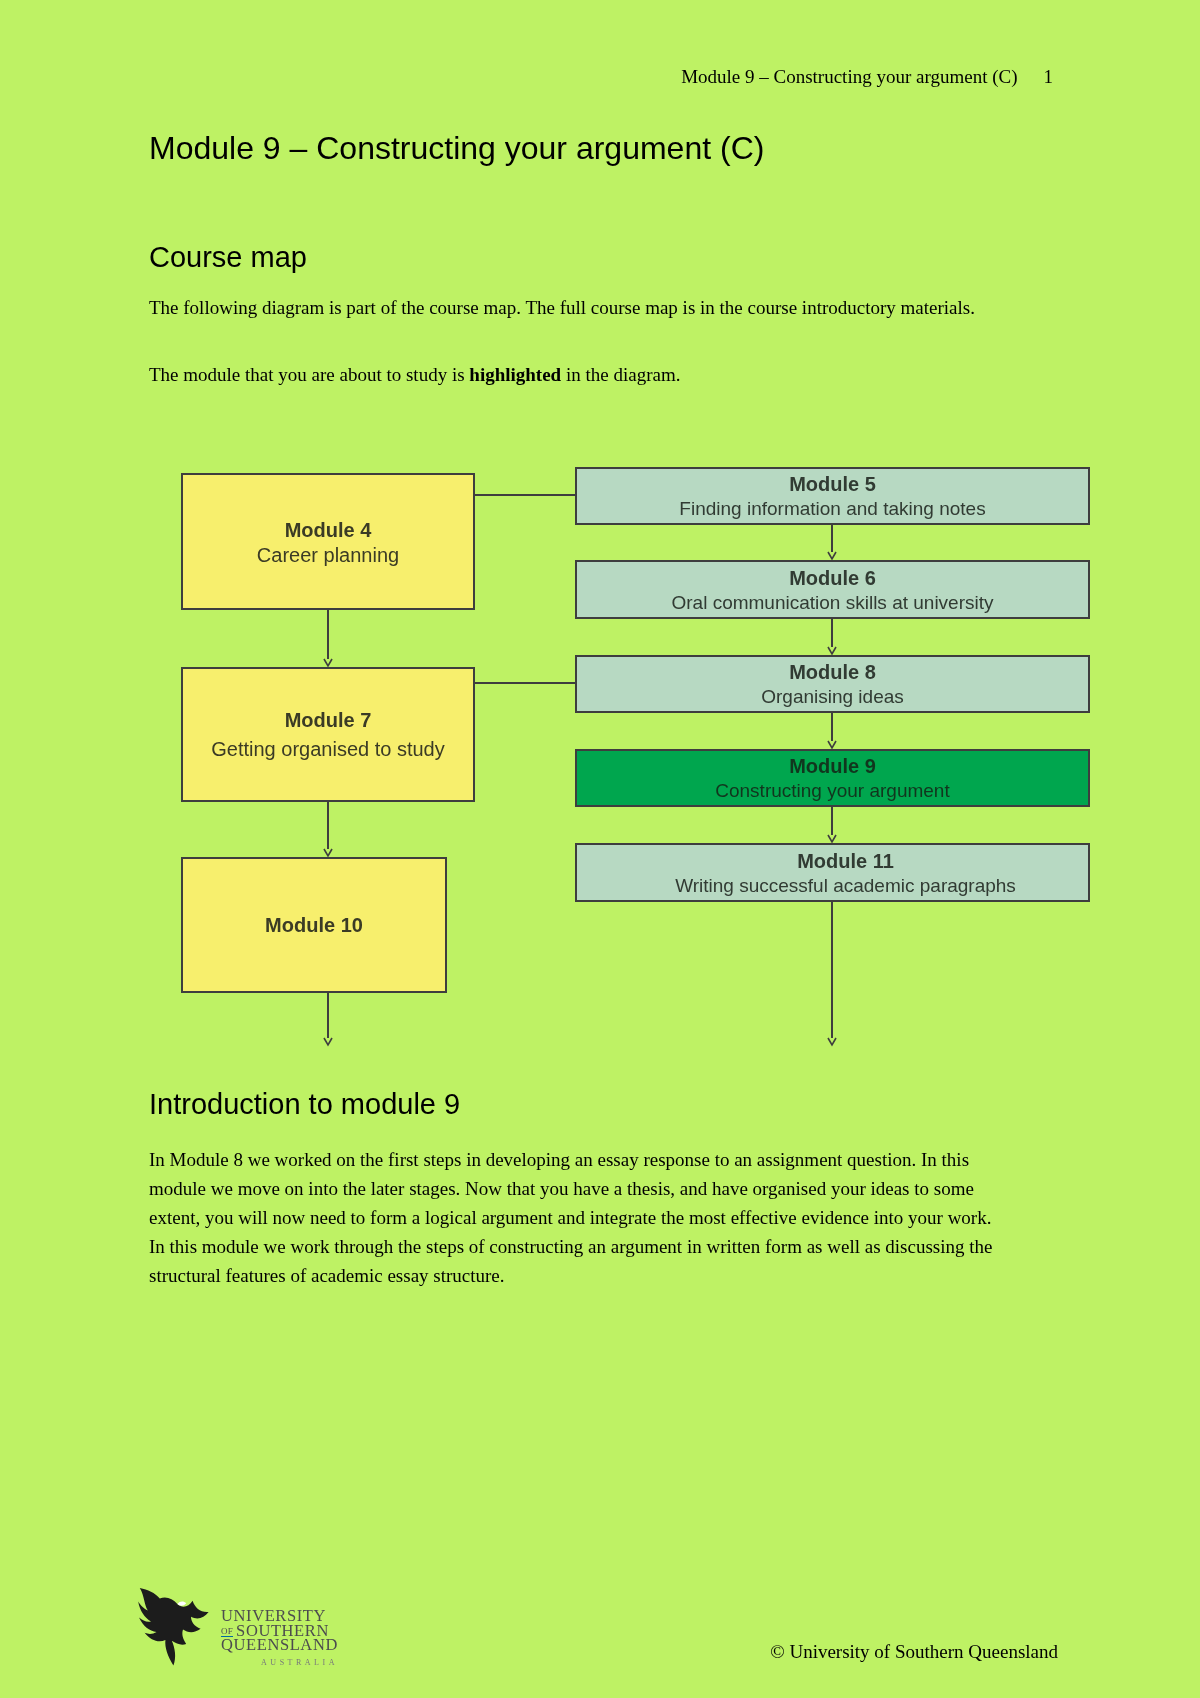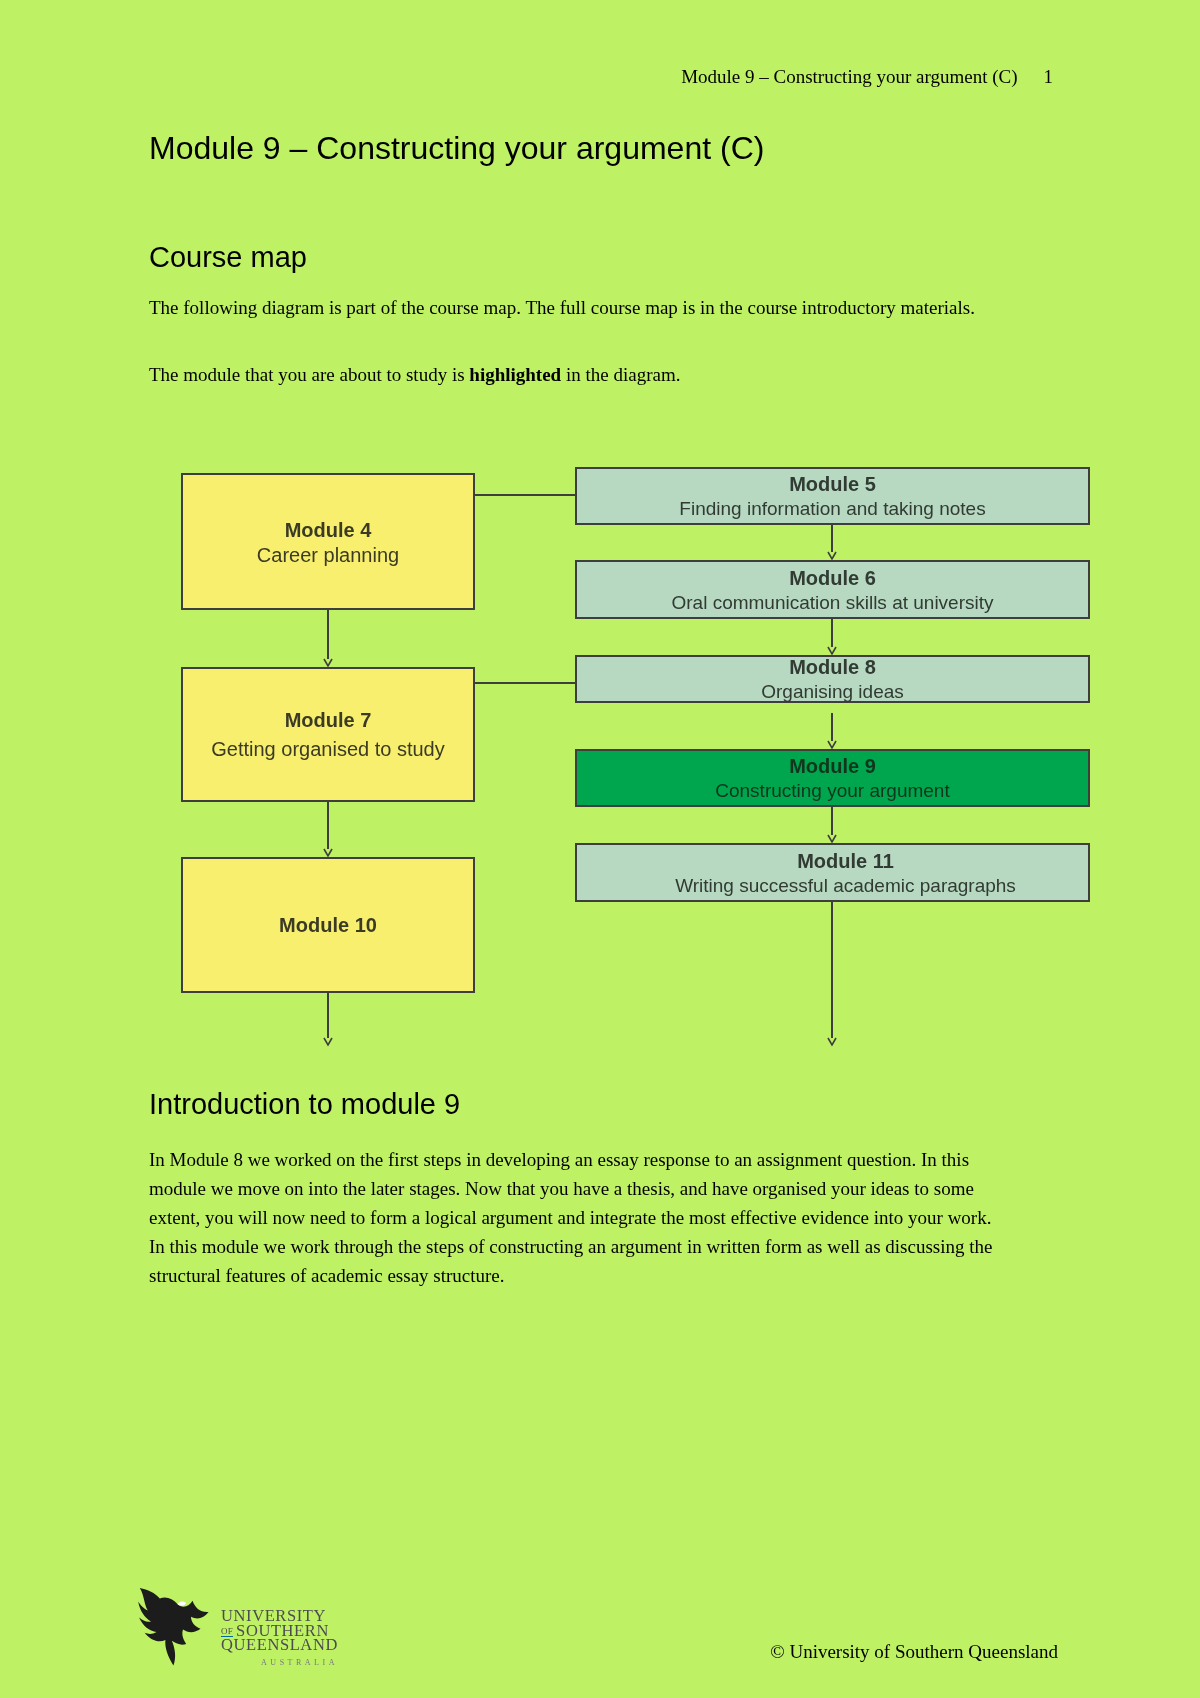--- a/index.html
+++ b/index.html
@@ -50,29 +50,29 @@
     font-family:"Liberation Sans","DejaVu Sans",sans-serif;
     text-align:center;
   }
   .mbox .mtitle{font-size:20px;font-weight:700;line-height:26px;}
   .mbox .msub{font-size:19px;line-height:24px;}
   .yellow{background:#f7ef6d;color:#3b3b25;}
   .lightgreen{background:#b7d9c2;color:#313b33;}
   .darkgreen{background:#00a64e;color:#11361e;}
   .box-m4 {left:181px;top:473px;width:294px;height:137px;}
   .box-m7 {left:181px;top:667px;width:294px;height:135px;}
-  .box-m10{left:181px;top:857px;width:294px;height:136px;}
+  .box-m10{left:181px;top:857px;width:266px;height:136px;}
   .box-m4 .mtitle{}
   .box-m7 .mtitle{margin-bottom:3px;}
   .box-m7 .msub,.box-m10 .msub{font-size:20px;line-height:26px;}
   .box-m4 .msub{font-size:20px;}
   .box-m10 .msub{padding:0 14px;}
   .box-m5 {left:575px;top:467px;width:515px;height:58px;}
   .box-m6 {left:575px;top:560px;width:515px;height:59px;}
-  .box-m8 {left:575px;top:655px;width:515px;height:48px;}
+  .box-m8 {left:575px;top:655px;width:515px;height:58px;}
   .box-m9 {left:575px;top:749px;width:515px;height:58px;}
   .box-m11{left:575px;top:843px;width:515px;height:59px;padding-left:26px;}
   
   .logo{position:absolute;left:135px;top:1585px;display:flex;align-items:center;}
   .logo-text{
     margin-left:6px;margin-top:24px;
     font-family:"Liberation Serif","DejaVu Serif",serif;
     color:#4c4c4e;font-size:16.5px;line-height:14.5px;letter-spacing:0.6px;
     white-space:nowrap;
   }

